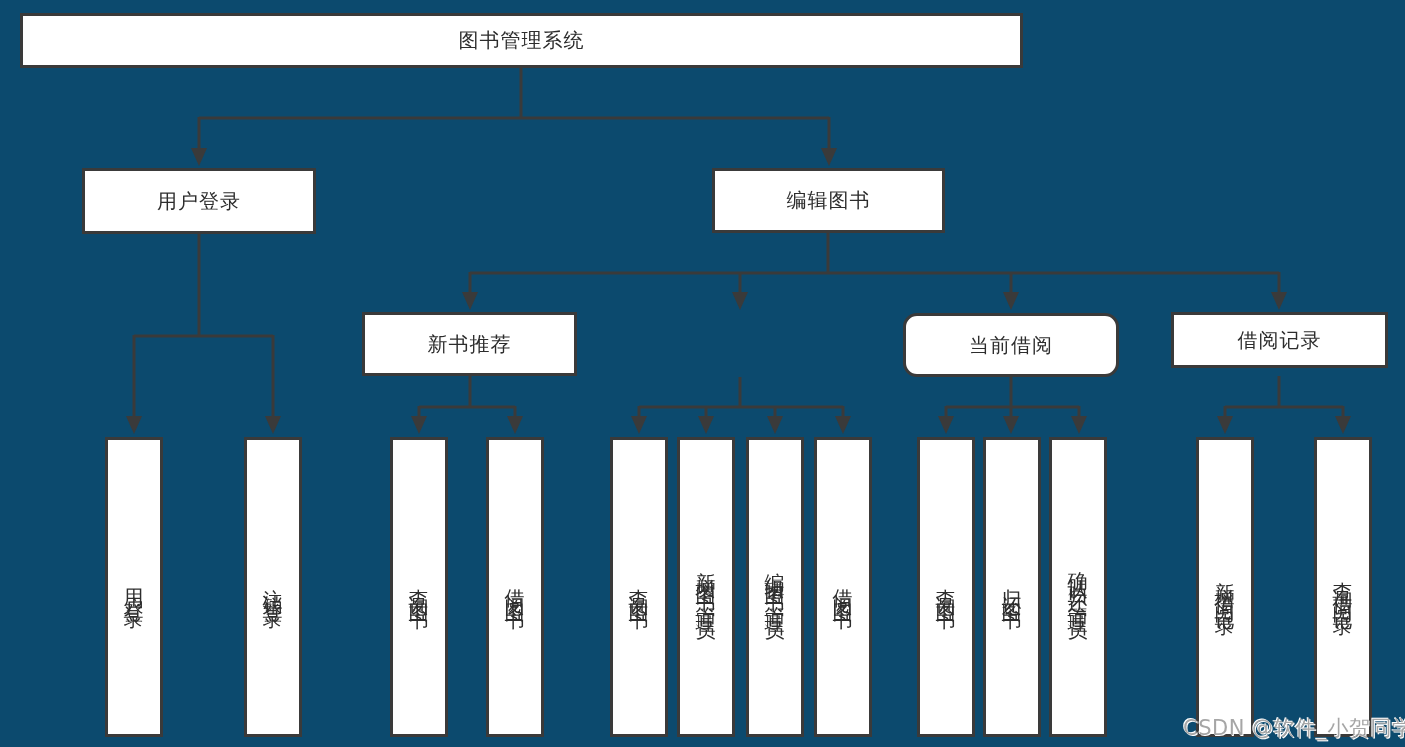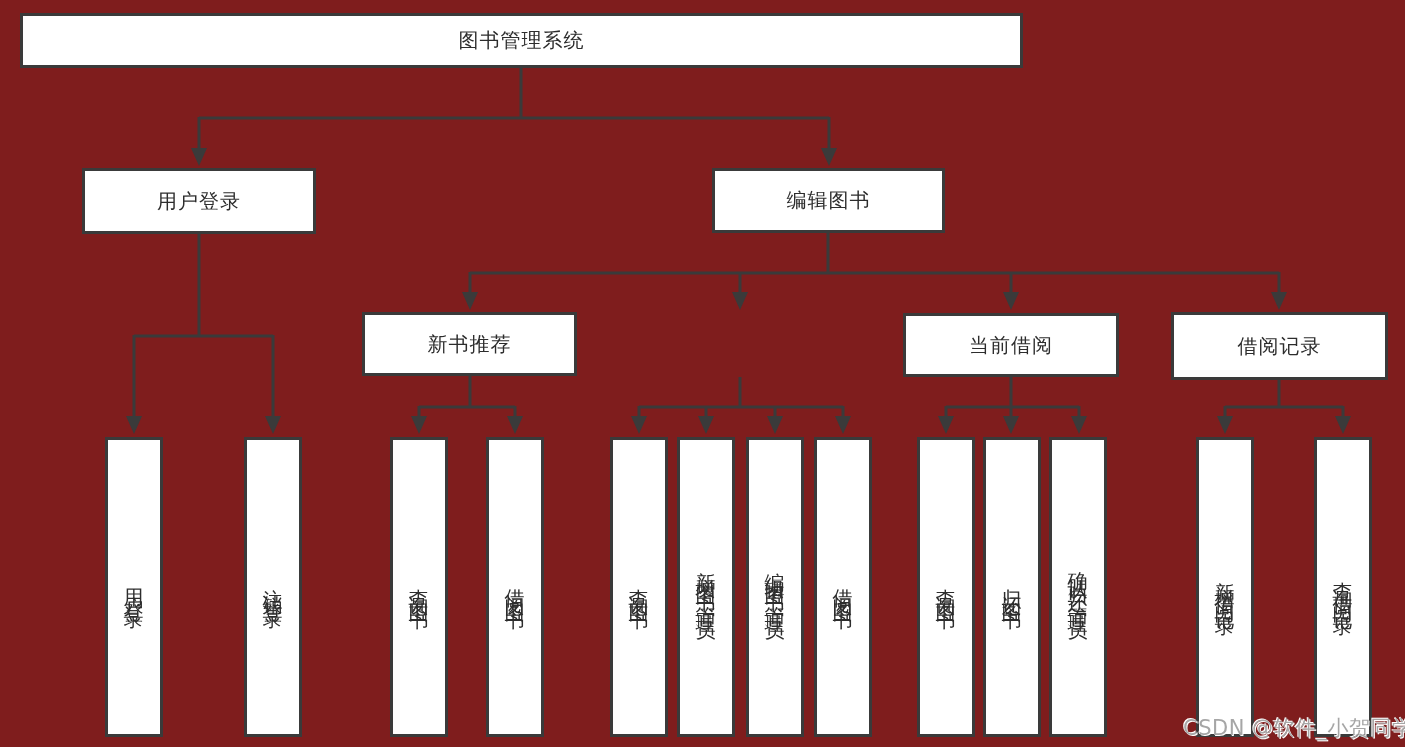--- a/index.html
+++ b/index.html
@@ -1,17 +1,17 @@
 <!DOCTYPE html>
 <html><head>
 <meta charset="utf-8">
 <style>
   html, body { margin:0; padding:0; background:#ffffff; }
   body { width:1405px; height:747px; font-family:"DejaVu Sans", sans-serif; }
-  .canvas { position:relative; width:1405px; height:747px; background:#7f1d1d; overflow:hidden; }
+  .canvas { position:relative; width:1405px; height:747px; background:#0c4a6e; overflow:hidden; }
   svg.wires { position:absolute; left:0; top:0; width:1405px; height:747px; }
   .node {
     position:absolute; box-sizing:border-box;
     border:3px solid #3a3a3a; background:#ffffff;
     display:flex; align-items:center; justify-content:center;
     color:#2d2d2d;
   }
   .node .lbl { font-size:20px; letter-spacing:1px; white-space:nowrap; }
   .leaf .lbl-v {
     writing-mode:vertical-rl; text-orientation:mixed;
@@ -115,24 +115,24 @@
   <div class="node" style="left:82px; top:168px; width:234px; height:66px;">
     <span class="lbl">用户登录</span>
   </div>
   <div class="node" style="left:712px; top:168px; width:233px; height:65px;">
     <span class="lbl">编辑图书</span>
   </div>
 
   <div class="node" style="left:362px; top:312px; width:215px; height:64px;">
     <span class="lbl">新书推荐</span>
   </div>
-  <div class="node" style="left:903px; top:313px; width:216px; height:64px;">
+  <div class="node" style="left:903px; top:313px; width:216px; height:64px;border-radius:14px;">
     <span class="lbl">当前借阅</span>
   </div>
-  <div class="node" style="left:1171px; top:312px; width:217px; height:68px;">
+  <div class="node" style="left:1171px; top:312px; width:217px; height:56px;">
     <span class="lbl">借阅记录</span>
   </div>
 
   <div class="node leaf" style="left:105px; top:437px; width:58px; height:300px;">
     <span class="lbl-v">用户登录</span>
   </div>
   <div class="node leaf" style="left:244px; top:437px; width:58px; height:300px;">
     <span class="lbl-v">注销登录</span>
   </div>
 

